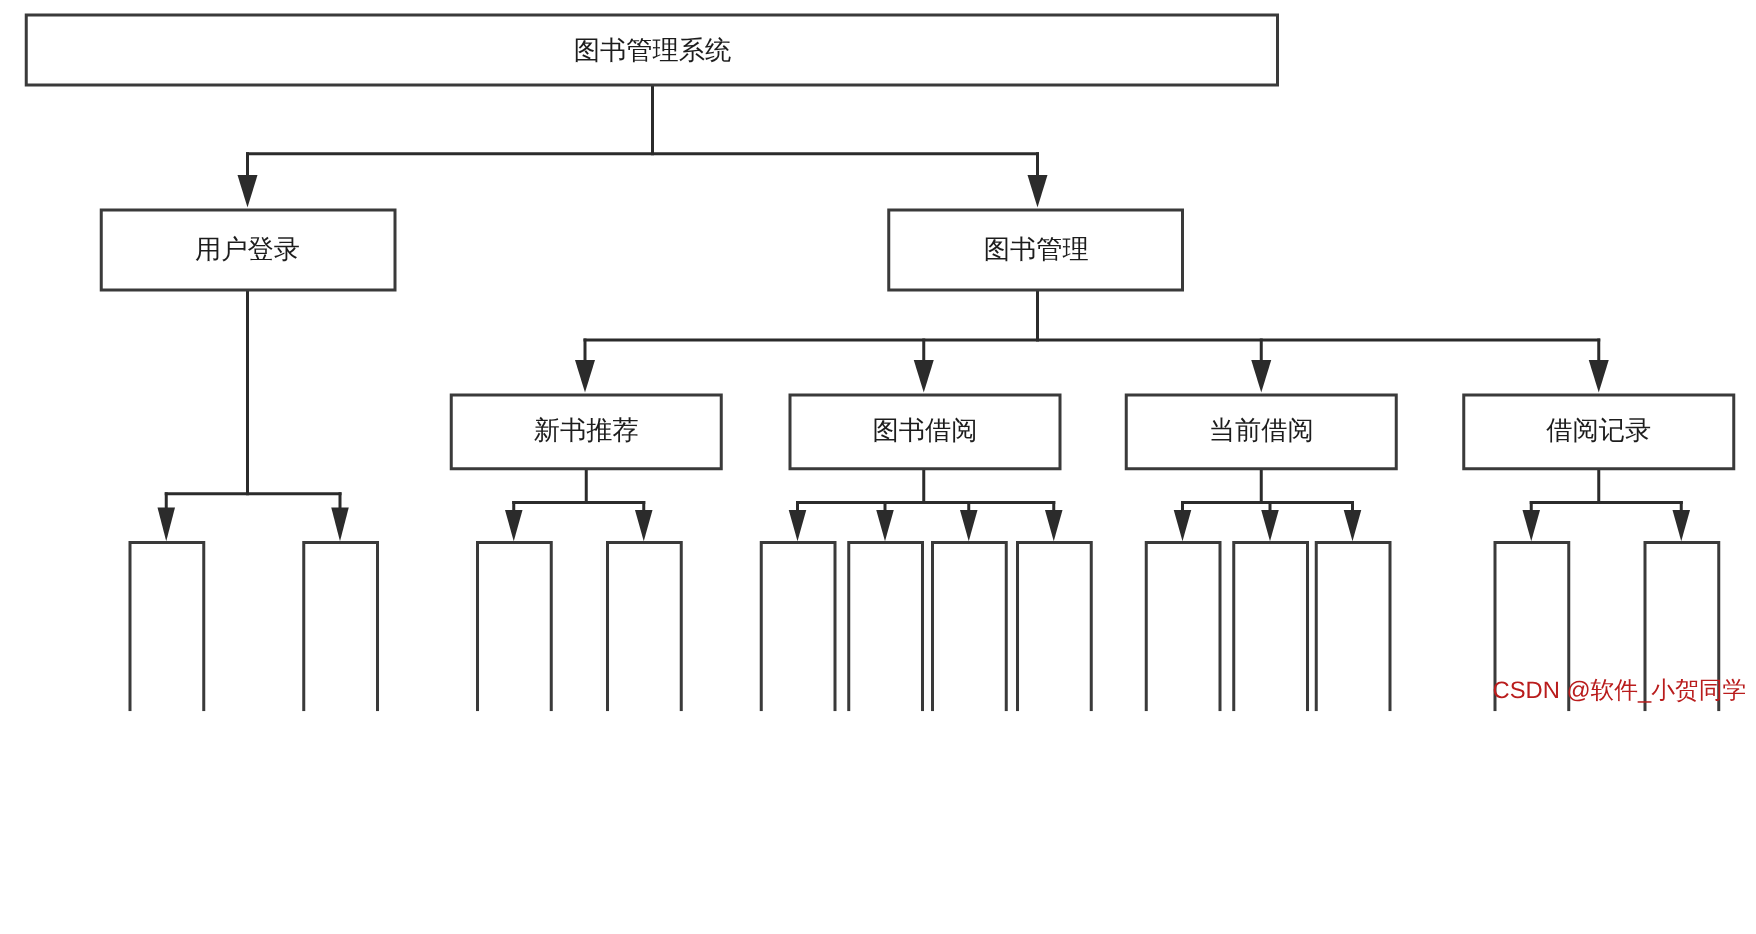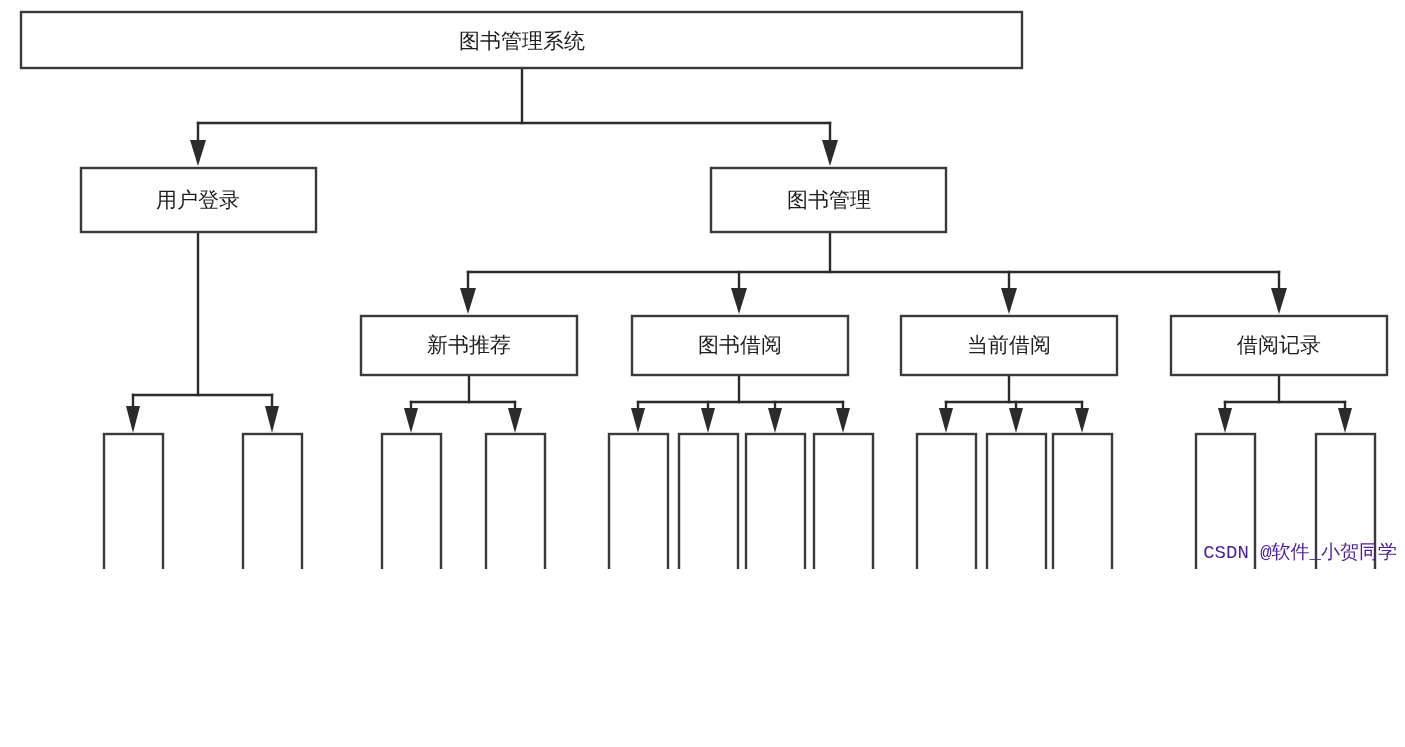--- a/index.html
+++ b/index.html
@@ -56,23 +56,23 @@
     color: #1d1d1d;
     letter-spacing: 1px;
     text-align: center;
     white-space: nowrap;
     pointer-events: none;
   }
   .watermark {
     position: absolute;
     right: 8px;
     bottom: 4px;
-    font-family: Liberation Mono, monospace;
+    font-family: Liberation Sans, sans-serif;
     font-size: 19px;
-    color: #4c1d95;
+    color: #b91c1c;
     white-space: nowrap;
   }
 </style>
 </head>
 <body>
 
 <div id="diagram-root">
 
   <svg id="flow-svg" viewBox="0 0 1405 747">
 

